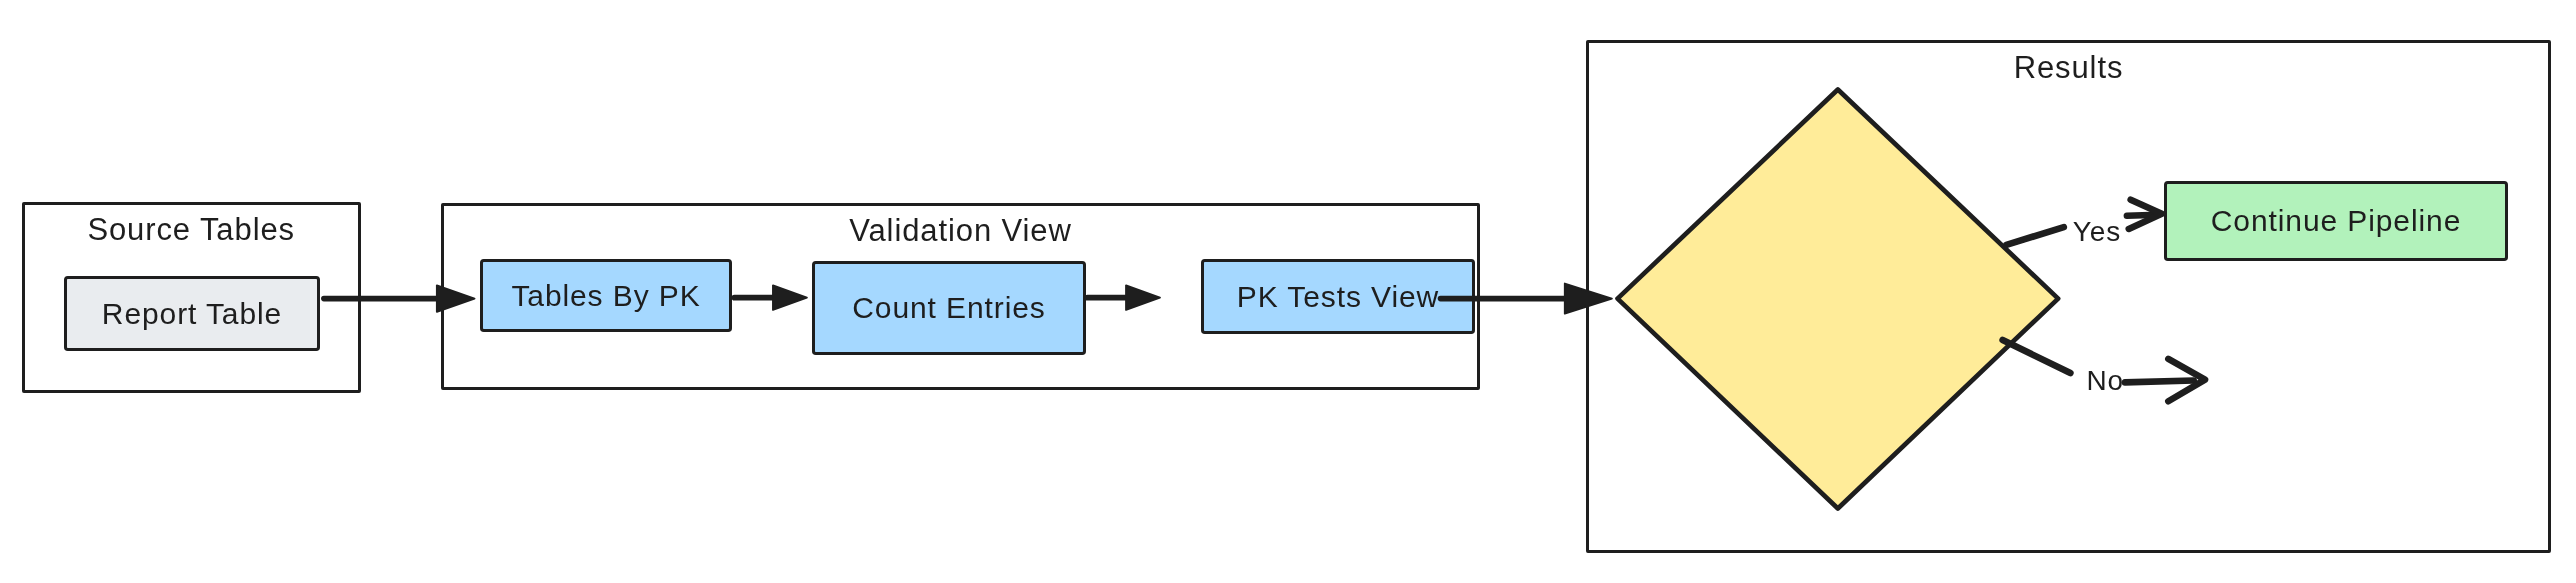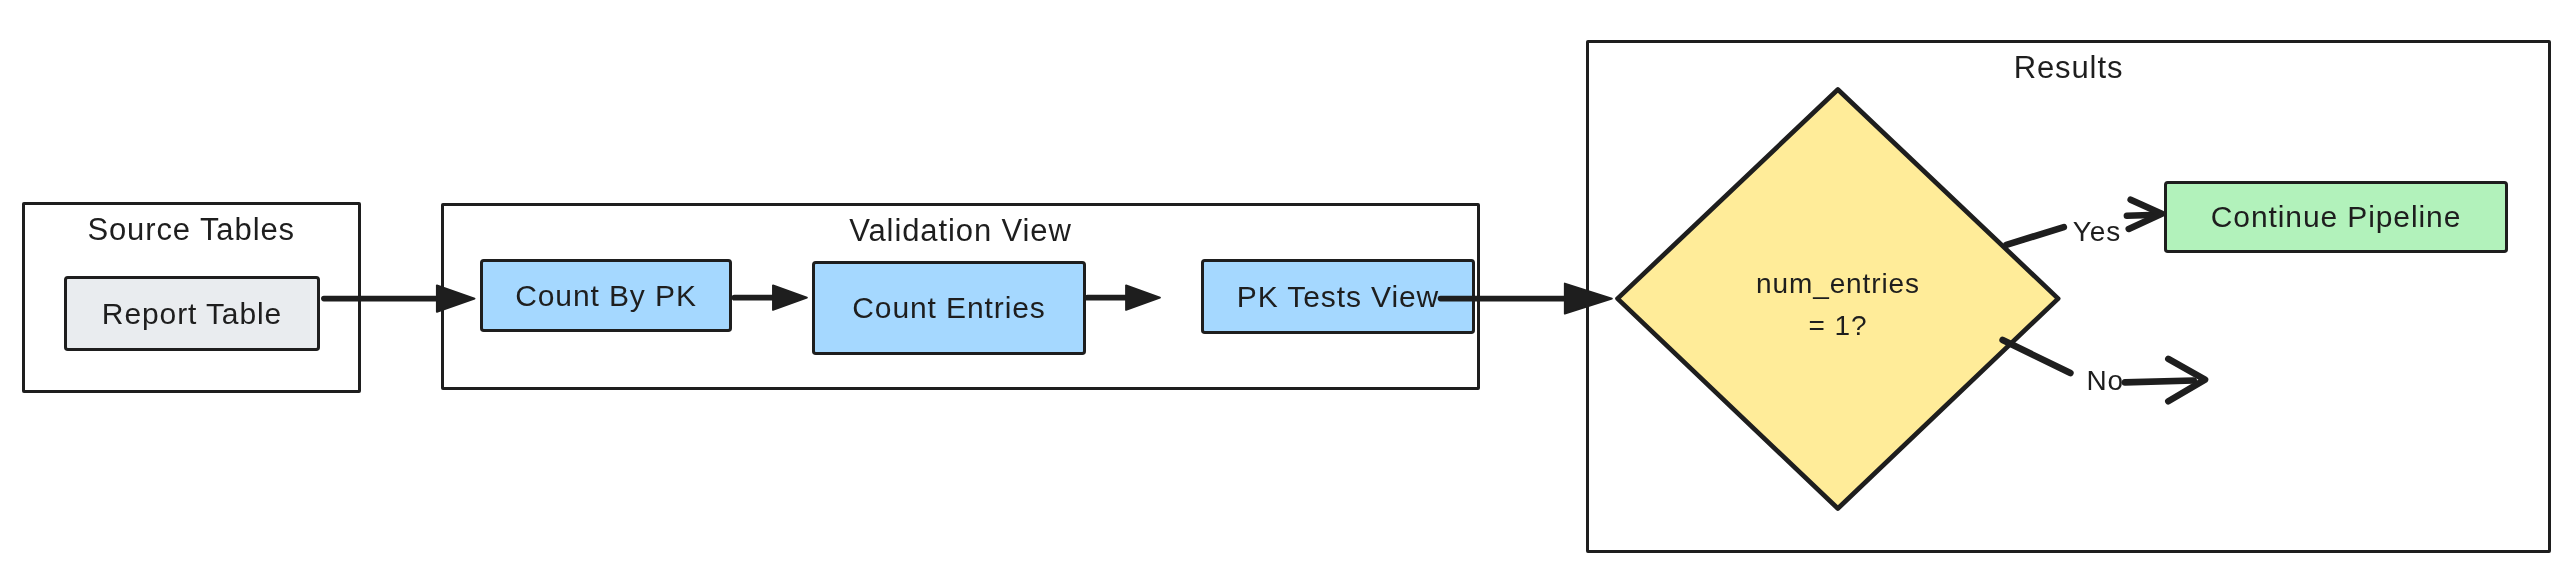--- a/index.html
+++ b/index.html
@@ -42,21 +42,21 @@
     justify-content: center;
     font-size: 30px;
     letter-spacing: 0.9px;
     white-space: nowrap;
     z-index: 2;
   }
   #n-report   { left: 64px;   top: 276px; width: 256px; height: 75px; }
   #n-groupby  { left: 480px;  top: 259px; width: 252px; height: 73px; }
   #n-count    { left: 812px;  top: 261px; width: 274px; height: 94px; }
   #n-pktests  { left: 1165px; top: 259px; width: 274px; height: 75px; margin-left: 36px; }
-  #n-continue { left: 2164px; top: 181px; width: 344px; height: 72px; }
+  #n-continue { left: 2164px; top: 181px; width: 344px; height: 80px; }
   #n-fail     { left: 2211px; top: 344px; width: 249px; height: 73px; }
 
   svg.overlay {
     position: absolute; left: 0; top: 0;
     width: 2576px; height: 584px;
     z-index: 3;
     pointer-events: none;
   }
   svg.overlay .shape { pointer-events: auto; }
 
@@ -93,21 +93,21 @@
     <div class="group-label">Validation View</div>
   </div>
   <div class="group" id="g-results">
     <div class="group-label">Results</div>
   </div>
 
   <div class="node" id="n-report" style="background-color: rgb(233, 236, 239);">
     <span>Report Table</span>
   </div>
   <div class="node" id="n-groupby" style="background-color: rgb(165, 216, 255);">
-    <span>Count By PK</span>
+    <span>Tables By PK</span>
   </div>
   <div class="node" id="n-count" style="background-color: rgb(165, 216, 255);">
     <span>Count Entries</span>
   </div>
   <div class="node" id="n-pktests" style="background-color: rgb(165, 216, 255);">
     <span>PK Tests View</span>
   </div>
   <div class="node" id="n-continue" style="background-color: rgb(178, 242, 187);">
     <span>Continue Pipeline</span>
   </div>
@@ -132,22 +132,18 @@
       <path stroke-width="7" d="M2131,260 L2192,241"></path>
       <path stroke-width="7" d="M2259,229 L2292,228"></path>
       <polyline stroke-width="7" points="2263,212 2296,227 2261,243"></polyline>
 
       <path stroke-width="7" d="M2127,361 L2199,396"></path>
       <path stroke-width="7" d="M2257,406 L2330,404"></path>
       <polyline stroke-width="7" points="2303,381 2342,403 2303,426"></polyline>
     </g>
   </svg>
 
-  <div class="decision-text">
-    <div>num_entries</div>
-    <div>= 1?</div>
-  </div>
 
   <div class="edge-label" id="lbl-yes">Yes</div>
   <div class="edge-label" id="lbl-no">No</div>
 
 </div>
 
 
 </body></html>

